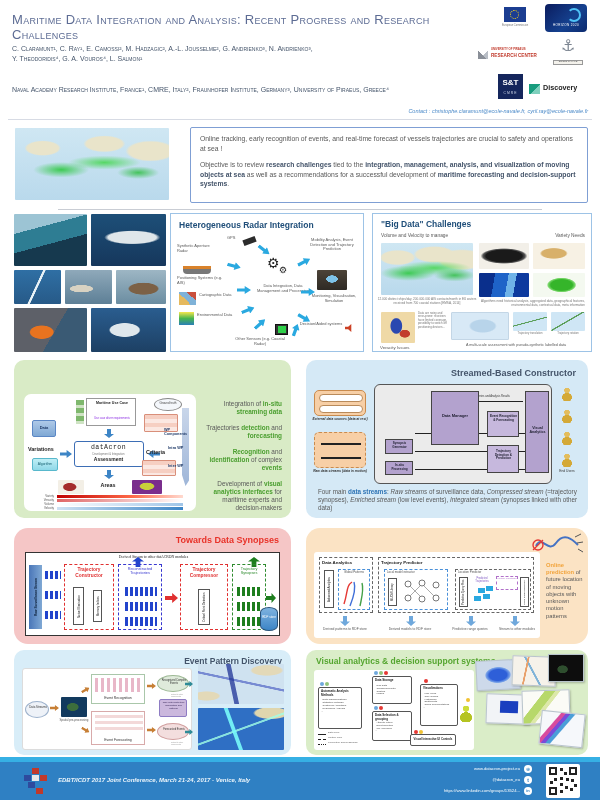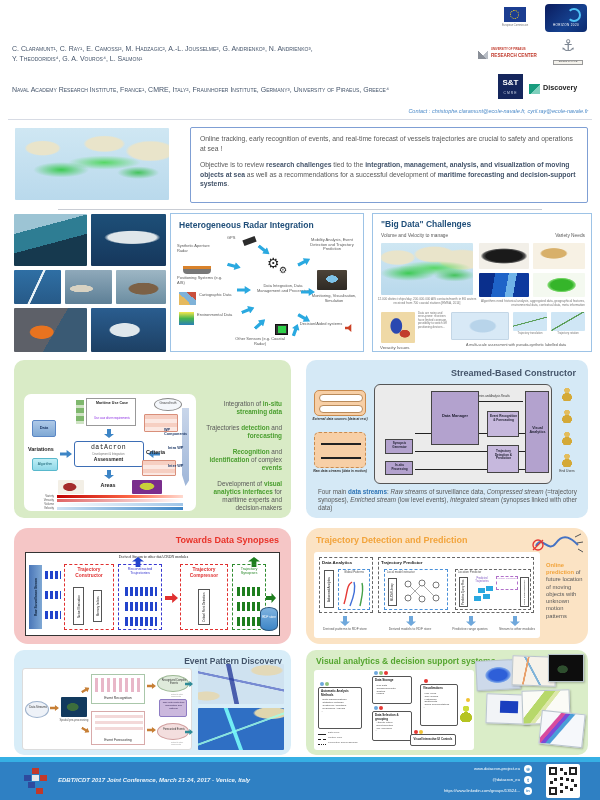--- a/index.html
+++ b/index.html
@@ -42,20 +42,21 @@
   .photo{position:absolute;border-radius:1px}
   .tile{position:absolute;border:1px solid #b9c4cc;background:#fff;box-shadow:1px 1px 2px rgba(0,0,0,.25)}
   .gline{position:absolute;background:#222}
 </style>
 </head>
 <body>
 
 <div class="poster">
 
   <div class="a" style="left:0;top:0;width:600px;height:122px">
+    <div class="lb sc" style="left:12px;top:12px;width:478px;font-size:13px;letter-spacing:.3px;color:#5d6c94;font-weight:400">Maritime Data Integration and Analysis: Recent Progress and Research Challenges</div>
     <div class="lb sc" style="left:12px;top:45px;width:340px;font-size:7px;color:#44546a">C. Claramunt¹, C. Ray¹, E. Camossi², M. Hadzagic², A.-L. Jousselme², G. Andrienko³, N. Andrienko³,</div>
     <div class="lb sc" style="left:12px;top:55px;width:340px;font-size:7px;color:#44546a">Y. Theodoridis⁴, G. A. Vouros⁴, L. Salmon¹</div>
     <div class="lb sc" style="left:12px;top:86px;width:430px;font-size:7px;color:#44546a">Naval Academy Research Institute, France¹, CMRE, Italy², Fraunhofer Institute, Germany³, University of Piraeus, Greece⁴</div>
     <div class="lb i rt" style="left:250px;top:108px;width:338px;font-size:5.5px;color:#4a89c8">Contact : christophe.claramunt@ecole-navale.fr, cyril.ray@ecole-navale.fr</div>
 
     <div class="a" style="left:497px;top:6px;width:36px;height:28px">
       <div class="a" style="left:7px;top:1px;width:22px;height:15px;background:#1b3d91">
         <div class="a" style="left:6px;top:3px;width:9px;height:9px;border:1px dotted #ffd617;border-radius:50%"></div>
       </div>
       <div class="lb ctr" style="left:0;top:18px;width:36px;font-size:2.6px;color:#777">European Commission</div>
@@ -302,21 +303,20 @@
         <div class="a bars-g" style="left:4px;top:52px;width:25px;height:9px"></div>
       </div>
       <div class="ar ar-r" style="left:240px;top:40px;width:10px;height:10px;background:#1e7e1e"></div>
       <div class="cyl" style="left:234px;top:54px;width:18px;height:24px">
         <div class="lb ctr" style="left:0;top:8px;width:16px;font-size:3px;color:#fff">RDF store</div>
       </div>
     </div>
   </div>
 
   <div class="sec" style="left:306px;top:528px;width:282px;height:116px;background:#fbe3c4;border-radius:14px">
-    <div class="lb b" style="left:10px;top:7px;width:200px;font-size:9px;color:#f2a43c">Trajectory Detection and Prediction</div>
     <svg class="a" style="left:224px;top:2px" width="54" height="28" viewBox="0 0 54 28">
       <path d="M6 16 C12 4,18 24,26 13 S42 9,48 15" stroke="#4472c4" fill="none" stroke-width="2"></path>
       <circle cx="8" cy="15" r="5" stroke="#e53935" fill="none" stroke-width="1.4"></circle>
       <path d="M3 20 L13 10" stroke="#e53935" stroke-width="1.2"></path>
       <path d="M45 7 l6 -3 M47 13 l6 -1 M48 19 l5 3" stroke="#555" fill="none" stroke-width="1"></path>
     </svg>
     <div class="a" style="left:8px;top:24px;width:226px;height:86px;background:#fff;border-radius:3px">
       <div class="dash" style="left:5px;top:5px;width:54px;height:56px">
         <div class="lb b" style="left:2px;top:2px;width:48px;font-size:4.4px;color:#222">Data Analytics</div>
         <div class="a vt box" style="left:4px;top:12px;width:10px;height:38px">

